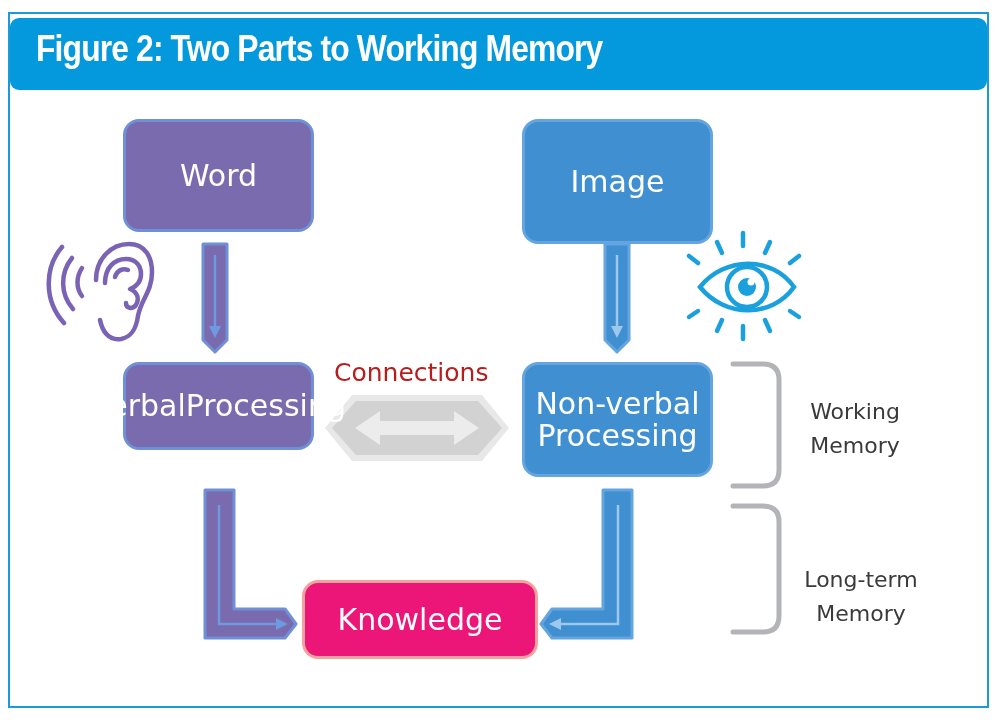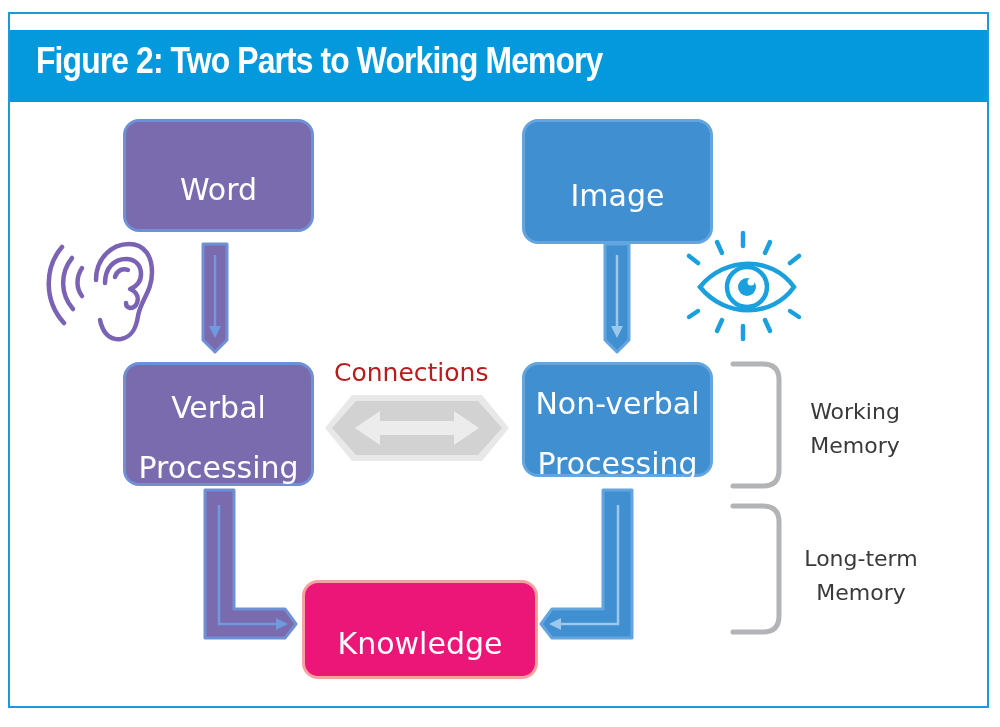--- a/index.html
+++ b/index.html
@@ -1,24 +1,24 @@
 <!DOCTYPE html>
 <html><head>
   <meta charset="utf-8">
   <style>
     html, body { margin: 0; padding: 0; background: #ffffff; }
     body { width: 1000px; height: 727px; position: relative; overflow: hidden; font-family: "Liberation Sans", sans-serif; }
     .frame { position: absolute; left: 8px; top: 12px; width: 981px; height: 696px; border: 2px solid #1a9ad8; box-sizing: border-box; background: #ffffff; }
-    .header { position: absolute; left: 0; top: 16px; right: 0; height: 72px; background: #0498dc; }
+    .header { position: absolute; left: 0; top: 4px; right: 0; height: 72px; background: #0498dc; border-radius: 9px; }
     .title { position: absolute; left: 26px; top: 10px; color: #ffffff; font-family: "Liberation Sans", sans-serif; font-weight: bold; font-size: 37px; letter-spacing: -1px; transform: scaleX(0.86); transform-origin: left center; white-space: nowrap; }
     .node { position: absolute; box-sizing: border-box; border-radius: 16px; display: flex; align-items: center; justify-content: center; text-align: center; color: #ffffff; font-family: "DejaVu Sans", sans-serif; font-size: 30px; line-height: 32px; }
     .node.purple { background: #7a6aae; border: 3px solid #6f8fd6; }
     .node.blue { background: #3f8fd1; border: 3px solid #64a5df; }
     .node.pink { background: #ec1578; border: 3px solid #f6a19e; }
-    .node span { display: block; margin-top: 28px; }
+    .node span { display: block; }
     .label { position: absolute; color: #3a3a3a; font-family: "DejaVu Sans", sans-serif; font-size: 22px; line-height: 34px; text-align: center; white-space: nowrap; }
     .conn-label { position: absolute; color: #b91c1c; font-family: "DejaVu Sans", sans-serif; font-size: 25px; white-space: nowrap; }
     svg.layer { position: absolute; left: 0; top: 0; }
   </style>
 </head>
 <body>
 
 <div class="frame">
   <div class="header">
     <div class="title">Figure 2: Two Parts to Working Memory</div>
@@ -86,34 +86,34 @@
   <path d="M733,364 L763,364 Q779,364 779,380 L779,470 Q779,486 763,486 L733,486" fill="none" stroke="#b3b4b8" stroke-width="5" stroke-linecap="round"></path>
   <path d="M733,506 L763,506 Q779,506 779,522 L779,616 Q779,632 763,632 L733,632" fill="none" stroke="#b3b4b8" stroke-width="5" stroke-linecap="round"></path>
 </svg>
 
 <div class="node purple" style="left:123px; top:119px; width:191px; height:113px;">
   <span>Word</span>
 </div>
 <div class="node blue" style="left:522px; top:119px; width:191px; height:125px;">
   <span>Image</span>
 </div>
-<div class="node purple" style="left:123px; top:362px; width:191px; height:124px; flex-direction:column;">
+<div class="node purple" style="left:123px; top:362px; width:191px; height:88px; flex-direction:row;">
   <span>Verbal</span>
   <span>Processing</span>
 </div>
 <div class="node blue" style="left:522px; top:362px; width:191px; height:115px; flex-direction:column;">
   <span>Non-verbal</span>
   <span>Processing</span>
 </div>
-<div class="node pink" style="left:302px; top:580px; width:236px; height:99px;">
+<div class="node pink" style="left:302px; top:580px; width:236px; height:79px;">
   <span>Knowledge</span>
 </div>
 
 <div class="conn-label" style="left:334px; top:358px;">Connections</div>
 
 <div class="label" style="left:790px; top:395px; width:130px;">
   <div>Working</div>
   <div>Memory</div>
 </div>
-<div class="label" style="left:786px; top:542px; width:150px;">
+<div class="label" style="left:786px; top:563px; width:150px;">
   <div>Long-term</div>
   <div>Memory</div>
 </div>
 
 </body></html>

